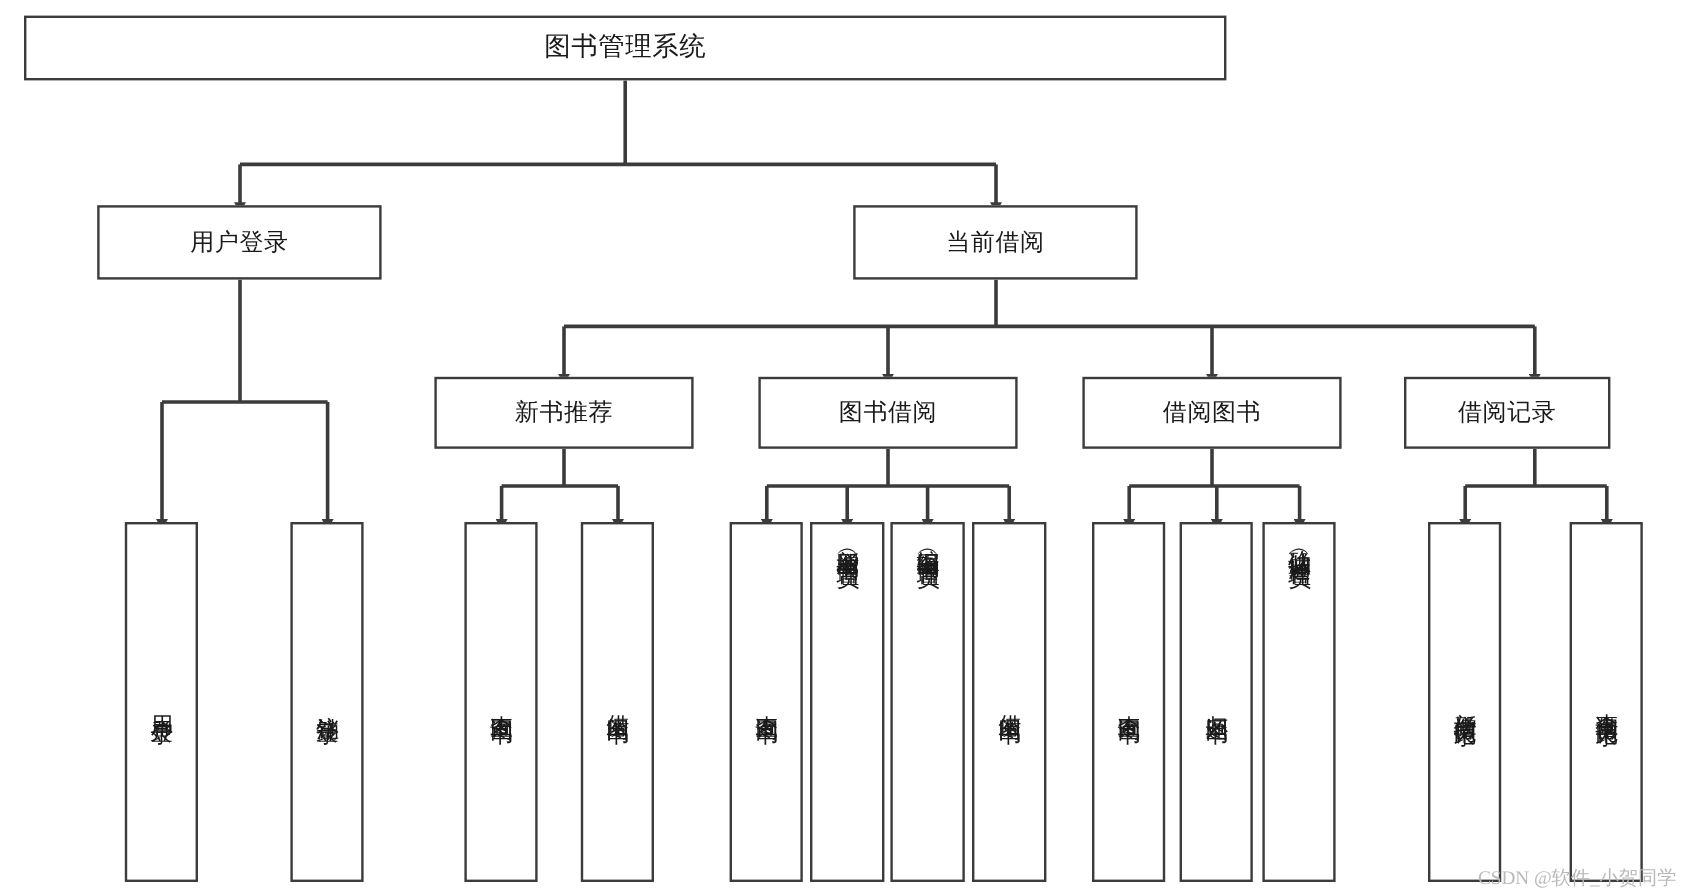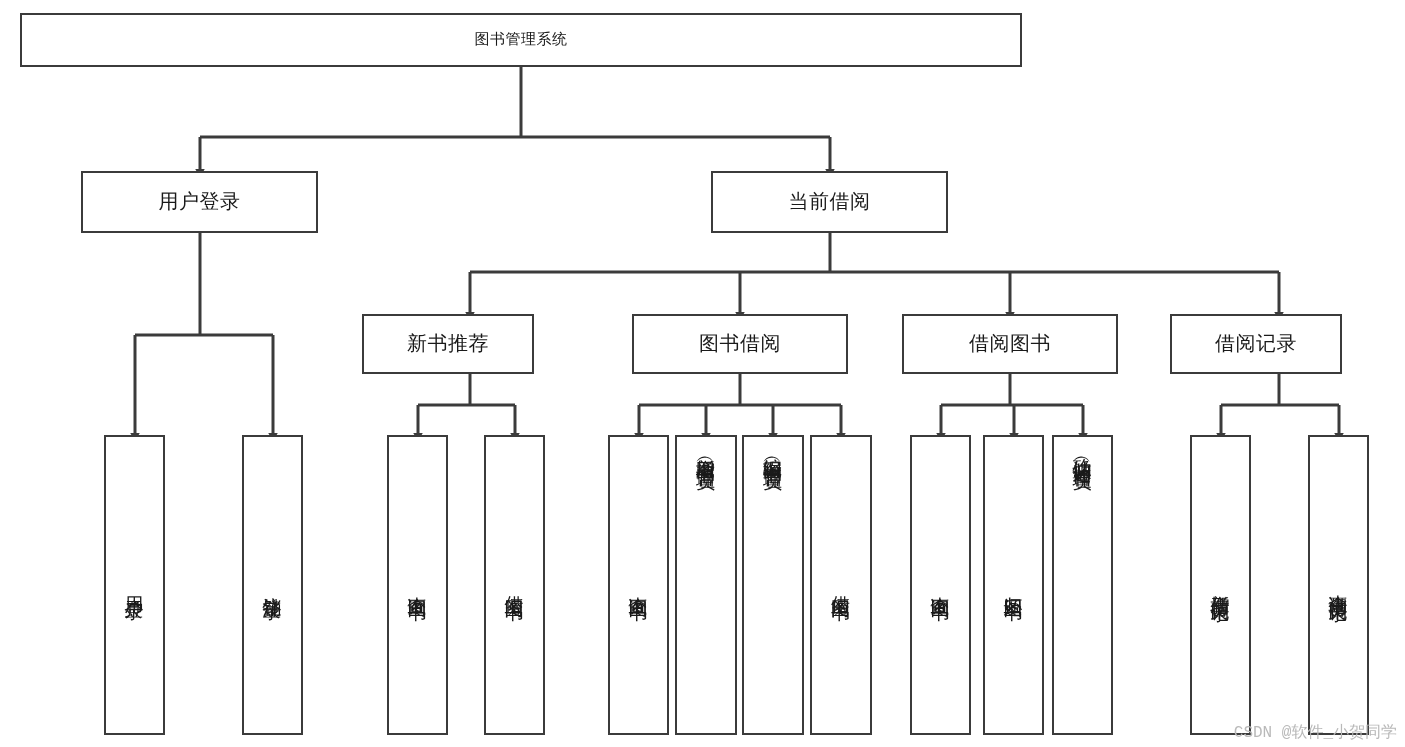--- a/index.html
+++ b/index.html
@@ -33,21 +33,21 @@
     justify-content: center;
     color: #1a1a1a;
   }
   .node-label {
     font-family: "DejaVu Sans", "Liberation Sans", sans-serif;
     line-height: 1.18;
     letter-spacing: 0.5px;
     white-space: nowrap;
     color: #1a1a1a;
   }
-  .level-0 .node-label { font-size: 15px; }
+  .level-0 .node-label { font-size: 22px; }
   .level-1 .node-label { font-size: 20px; }
   .level-2 .node-label { font-size: 20px; }
   .leaf {
     align-items: flex-start;
     justify-content: center;
     padding-top: 0;
   }
   .leaf .node-label {
     writing-mode: vertical-rl;
     text-orientation: upright;
@@ -57,21 +57,21 @@
     white-space: nowrap;
   }
   .leaf-mid .node-label { margin-top: auto; margin-bottom: auto; }
   .leaf-top .node-label { margin-top: 6px; }
   #watermark {
     position: absolute;
     right: 8px;
     bottom: 4px;
     font-size: 16px;
     color: #b9b9b9;
-    font-family: Liberation Mono, monospace;
+    font-family: Liberation Serif, serif;
     white-space: nowrap;
     user-select: none;
   }
 </style>
 </head>
 <body>
 
 <div id="diagram-root">
 
   <svg id="diagram-svg" width="1405" height="747" viewBox="0 0 1405 747" xmlns="http://www.w3.org/2000/svg">
@@ -120,21 +120,21 @@
   <div id="node-layer">
       <div class="node-box level-0" style="left: 20px; top: 13px; width: 1002px; height: 54px;">
         <span class="node-label">图书管理系统</span>
       </div>
       <div class="node-box level-1" style="left: 81px; top: 171px; width: 237px; height: 62px;">
         <span class="node-label">用户登录</span>
       </div>
       <div class="node-box level-1" style="left: 711px; top: 171px; width: 237px; height: 62px;">
         <span class="node-label">当前借阅</span>
       </div>
-      <div class="node-box level-2" style="left: 362px; top: 314px; width: 172px; height: 60px;">
+      <div class="node-box level-2" style="left: 362px; top: 314px; width: 216px; height: 60px;">
         <span class="node-label">新书推荐</span>
       </div>
       <div class="node-box level-2" style="left: 632px; top: 314px; width: 216px; height: 60px;">
         <span class="node-label">图书借阅</span>
       </div>
       <div class="node-box level-2" style="left: 902px; top: 314px; width: 216px; height: 60px;">
         <span class="node-label">借阅图书</span>
       </div>
       <div class="node-box level-2" style="left: 1170px; top: 314px; width: 172px; height: 60px;">
         <span class="node-label">借阅记录</span>

